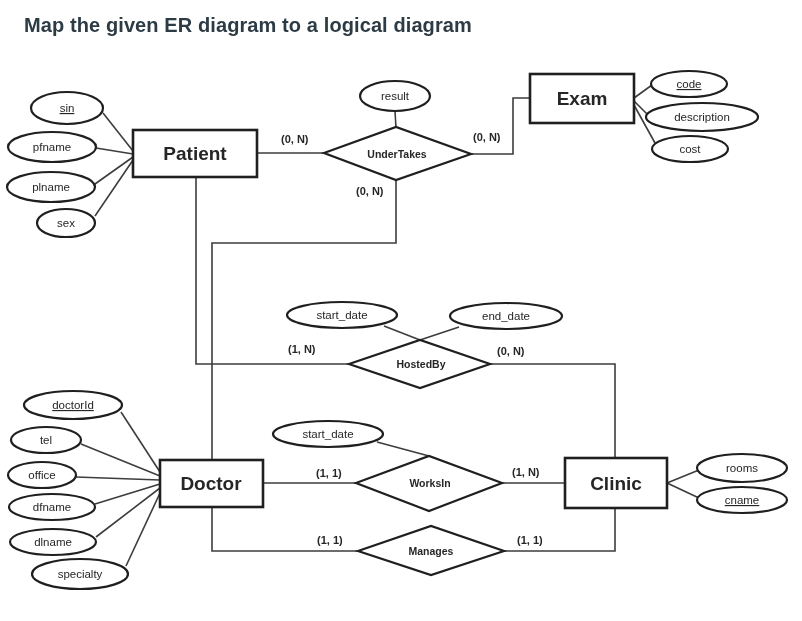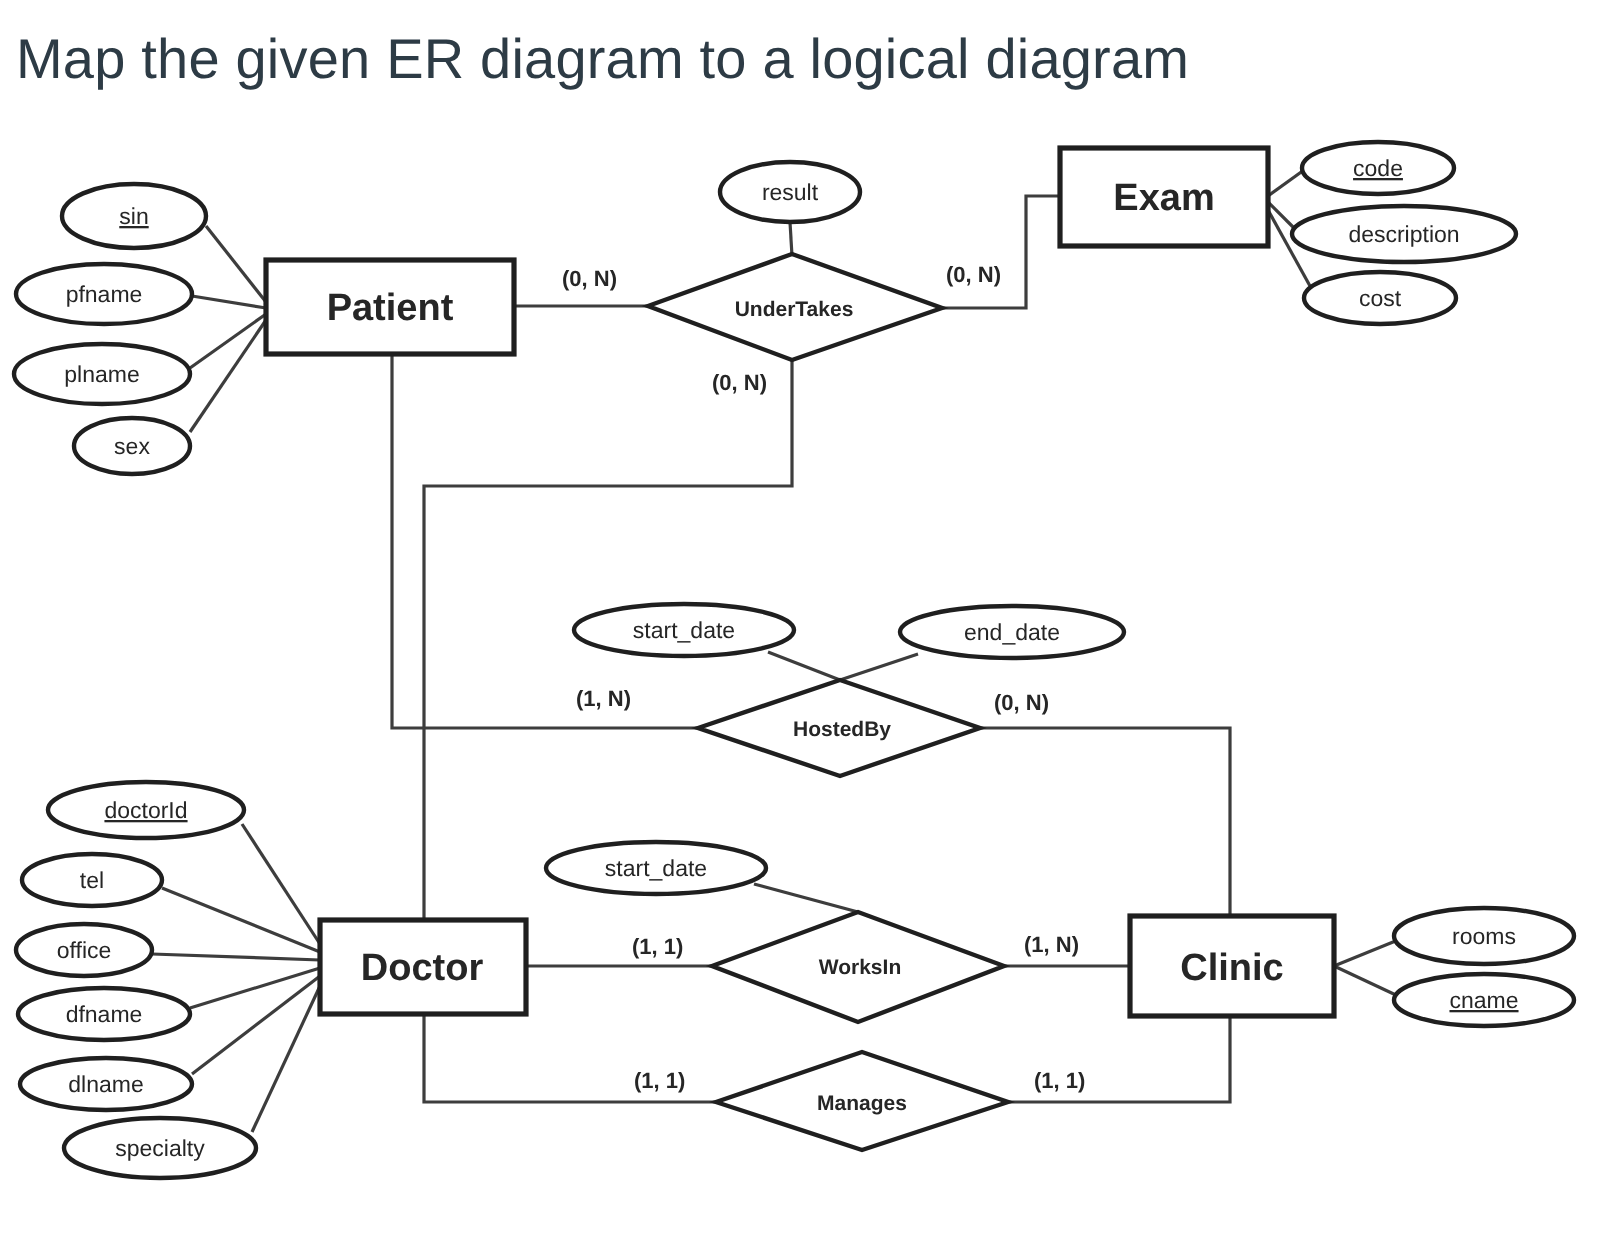--- a/index.html
+++ b/index.html
@@ -10,24 +10,24 @@
   }
   .screen {
     position: relative;
     width: 802px;
     height: 621px;
     background: var(--bg, #ffffff);
     overflow: hidden;
   }
   .page-title {
     position: absolute;
-    left: 8px;
+    left: 24px;
     top: 14px;
-    font-size: 28px;
-    font-weight: 400;
+    font-size: 20px;
+    font-weight: 700;
     color: var(--title-color, #2d3b45);
     letter-spacing: 0.1px;
   }
   svg.er {
     position: absolute;
     left: 0;
     top: 0;
     width: 802px;
     height: 621px;
   }

